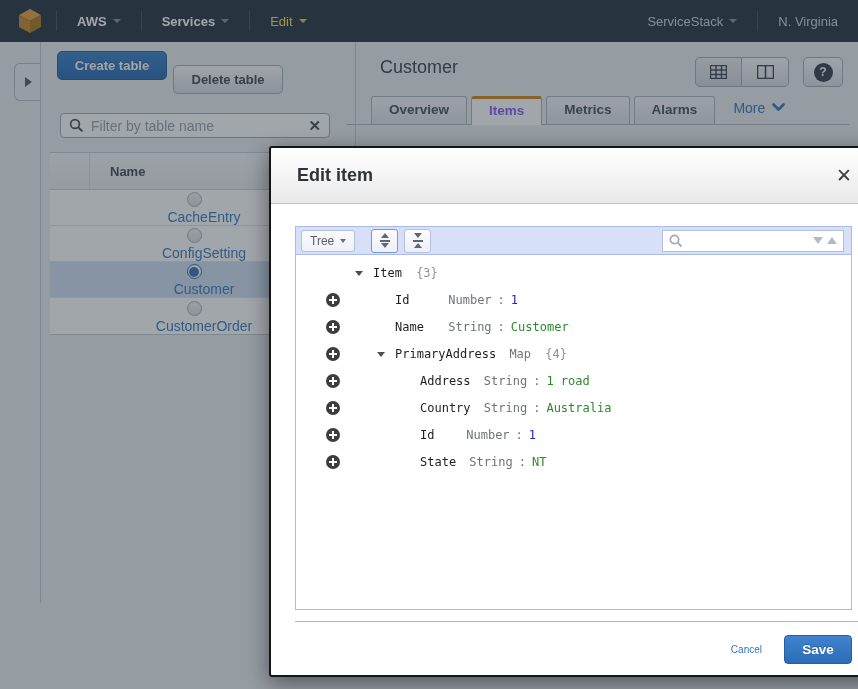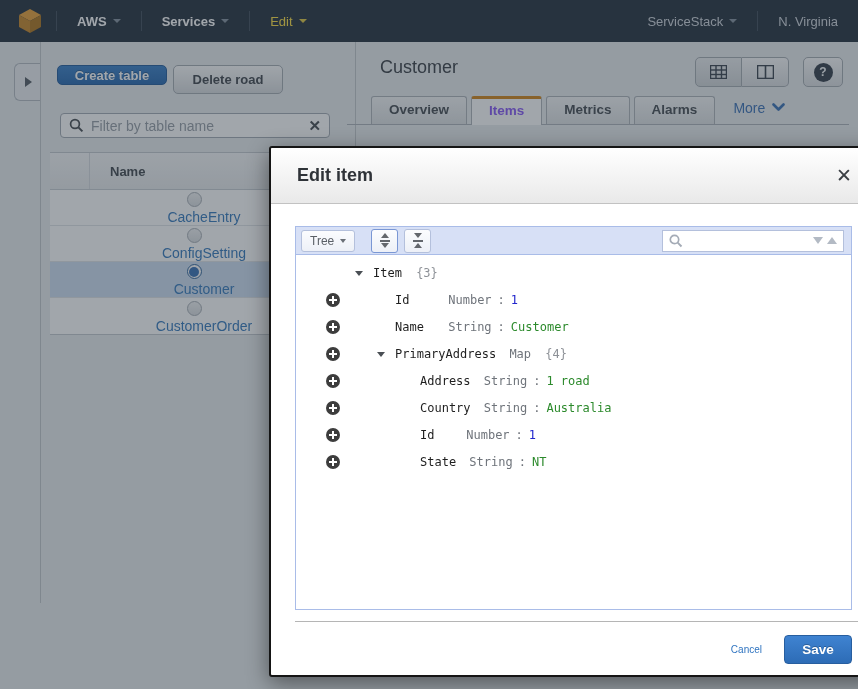--- a/index.html
+++ b/index.html
@@ -191,22 +191,22 @@
     </span>
   </span>
 </div>
 
 <div class="collapse-tab">
   <span class="tri-right"></span>
 </div>
 <div class="v-div" style="left:40px"></div>
 <div class="v-div" style="left:355px"></div>
 
-<div class="btn btn-primary abs" style="left:57px; top:65px; width:110px; height:20px">Create table</div>
-<div class="btn btn-secondary abs" style="left:173px; top:65px; width:110px; height:29px">Delete road</div>
+<div class="btn btn-primary abs" style="left:57px; top:51px; width:110px; height:29px">Create table</div>
+<div class="btn btn-secondary abs" style="left:173px; top:65px; width:110px; height:29px">Delete table</div>
 
 <div class="filter-box">
   <span style="display:flex">
     <svg width="15" height="15" viewBox="0 0 15 15">
       <circle cx="6" cy="6" r="4.4" fill="none" stroke="#4a4f55" stroke-width="1.7"></circle>
       <line x1="9.4" y1="9.4" x2="13.4" y2="13.4" stroke="#4a4f55" stroke-width="2"></line>
     </svg>
   </span>
   <input type="text" placeholder="Filter by table name" style="">
   <span class="clear-x">✕</span>

